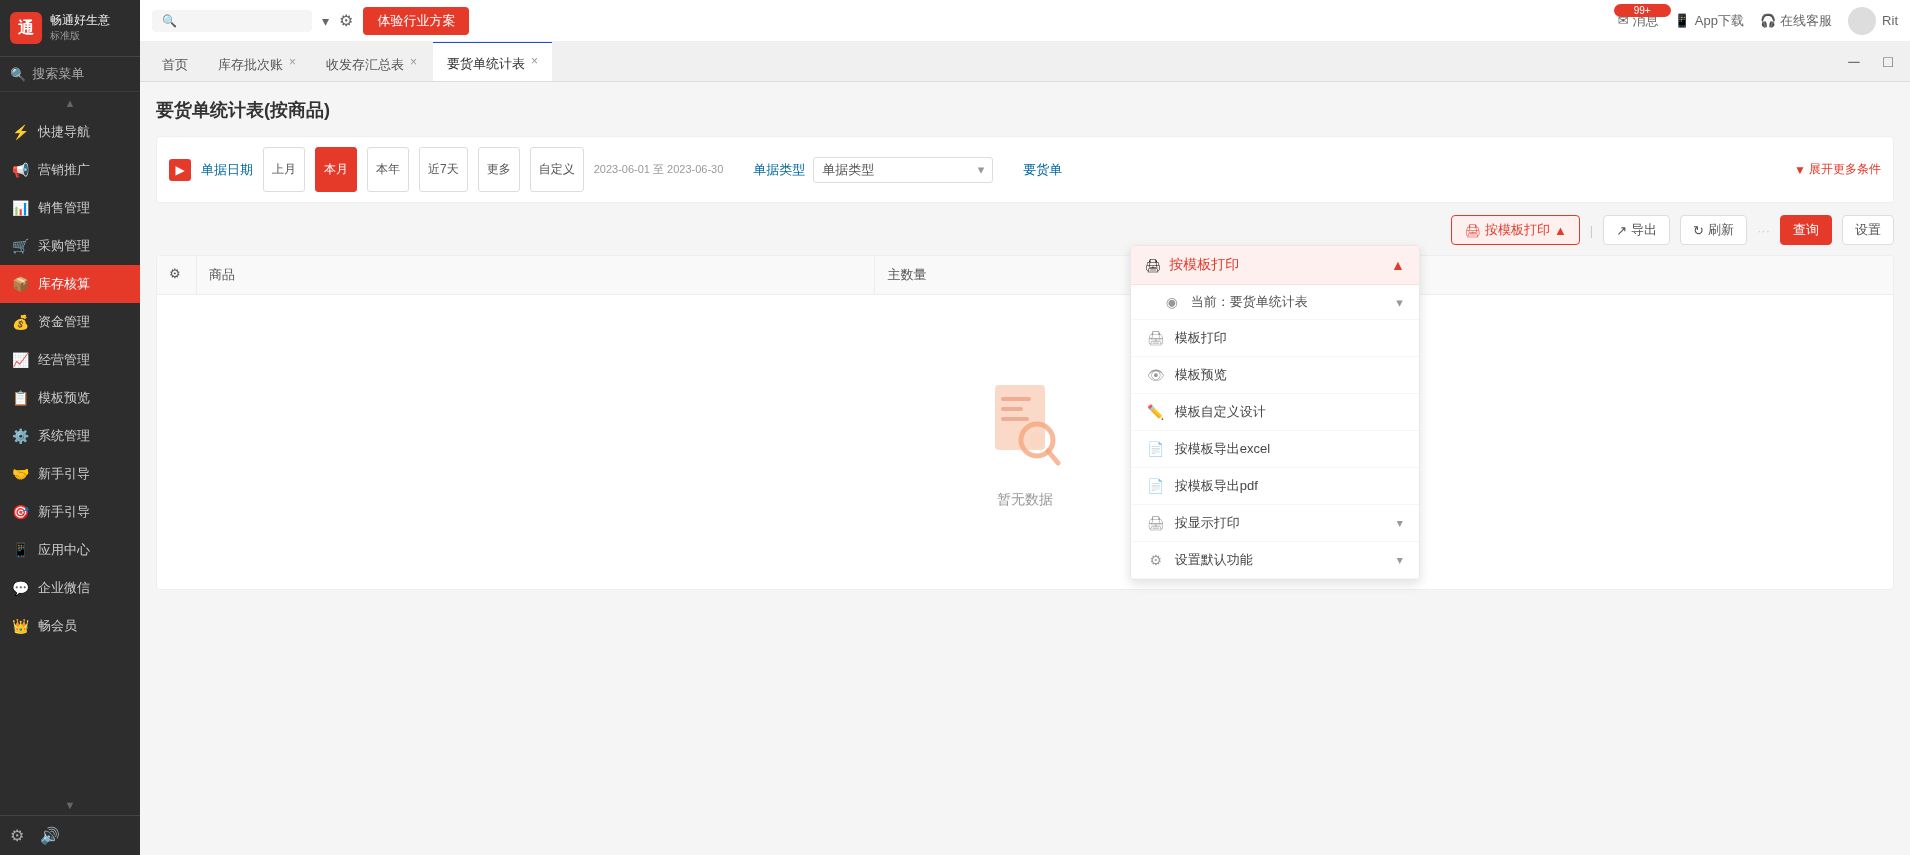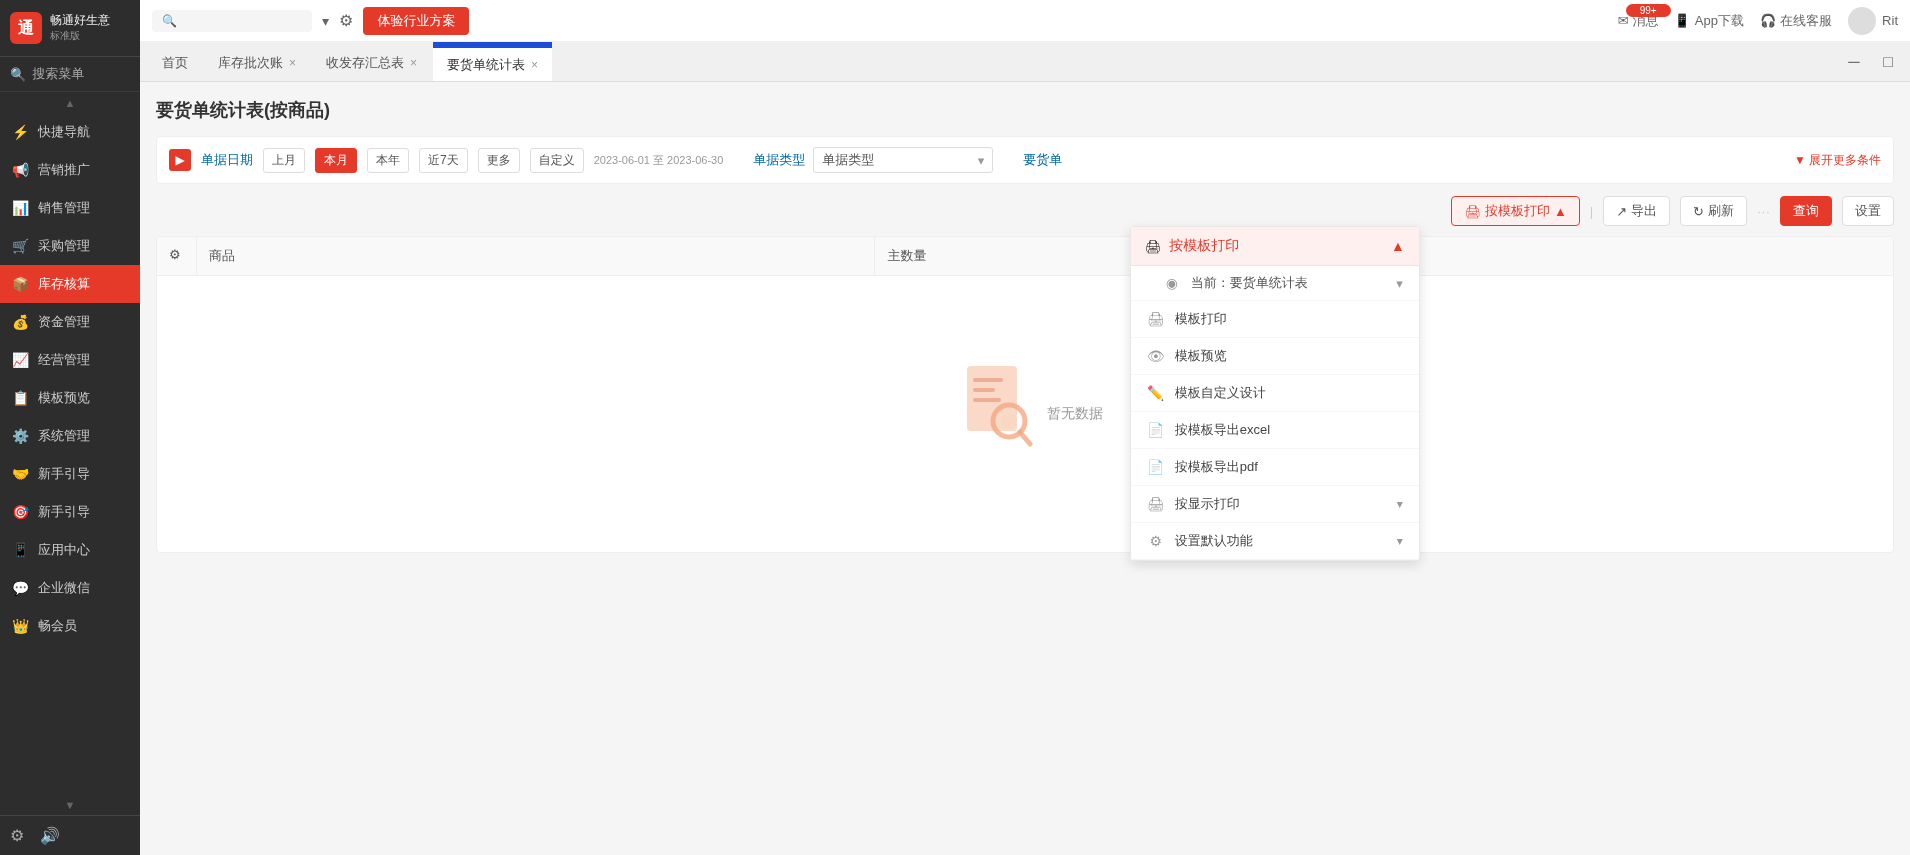--- a/index.html
+++ b/index.html
@@ -120,21 +120,21 @@
       cursor: pointer;
     }
     .badge-count {
       position: absolute;
       top: -8px;
       right: -12px;
       background: #e5392a;
       color: white;
       font-size: 10px;
       border-radius: 10px;
-      padding: 1px 14px;
+      padding: 1px 20px;
       min-width: 18px;
       text-align: center;
     }
     .topbar-user { display: flex; align-items: center; gap: 6px; cursor: pointer; }
     .topbar-avatar {
       width: 28px;
       height: 28px;
       background: #ddd;
       border-radius: 50%;
     }
@@ -146,33 +146,32 @@
       display: flex;
       align-items: stretch;
       border-bottom: 1px solid #ddd;
       flex-shrink: 0;
       padding: 0 8px;
       gap: 2px;
       position: relative;
     }
     .tab-item {
       display: flex;
-      align-items: center;
-      padding: 0 14px;
+      padding: 12px 14px;
       font-size: 13px;
       color: #555;
       cursor: pointer;
       border-top: 2px solid transparent;
       gap: 6px;
       white-space: nowrap;
     }
     .tab-item.active {
       background: #fff;
       color: #333;
-      border-top: 6px solid #1d4ed8;
+      border-top: 1px solid #1d4ed8;
     }
     .tab-close {
       font-size: 12px;
       color: #999;
       cursor: pointer;
       line-height: 1;
     }
     .tabbar-right {
       margin-left: auto;
       display: flex;
@@ -236,21 +235,21 @@
       background: #e5392a;
       border-radius: 3px;
       color: white;
       display: flex;
       align-items: center;
       justify-content: center;
       cursor: pointer;
       font-size: 12px;
     }
     .date-btn {
-      padding: 3px 8px;
+      padding: 13px 8px;
       border: 1px solid #ddd;
       border-radius: 3px;
       cursor: pointer;
       font-size: 12px;
       background: #fff;
       color: #555;
     }
     .date-btn.active {
       background: #e5392a;
       color: white;
@@ -389,21 +388,21 @@
       font-size: 13px;
       color: #555;
       font-weight: 500;
       border-right: 1px solid #eee;
     }
     .table-header-cell:last-child { border-right: none; }
 
     
     .empty-state {
       display: flex;
-      flex-direction: row;
+      flex-direction: column;
       align-items: center;
       justify-content: center;
       padding: 80px 20px;
       color: #999;
       font-size: 14px;
       text-align: right;
     }
     .empty-icon {
       width: 100px;
       height: 100px;

